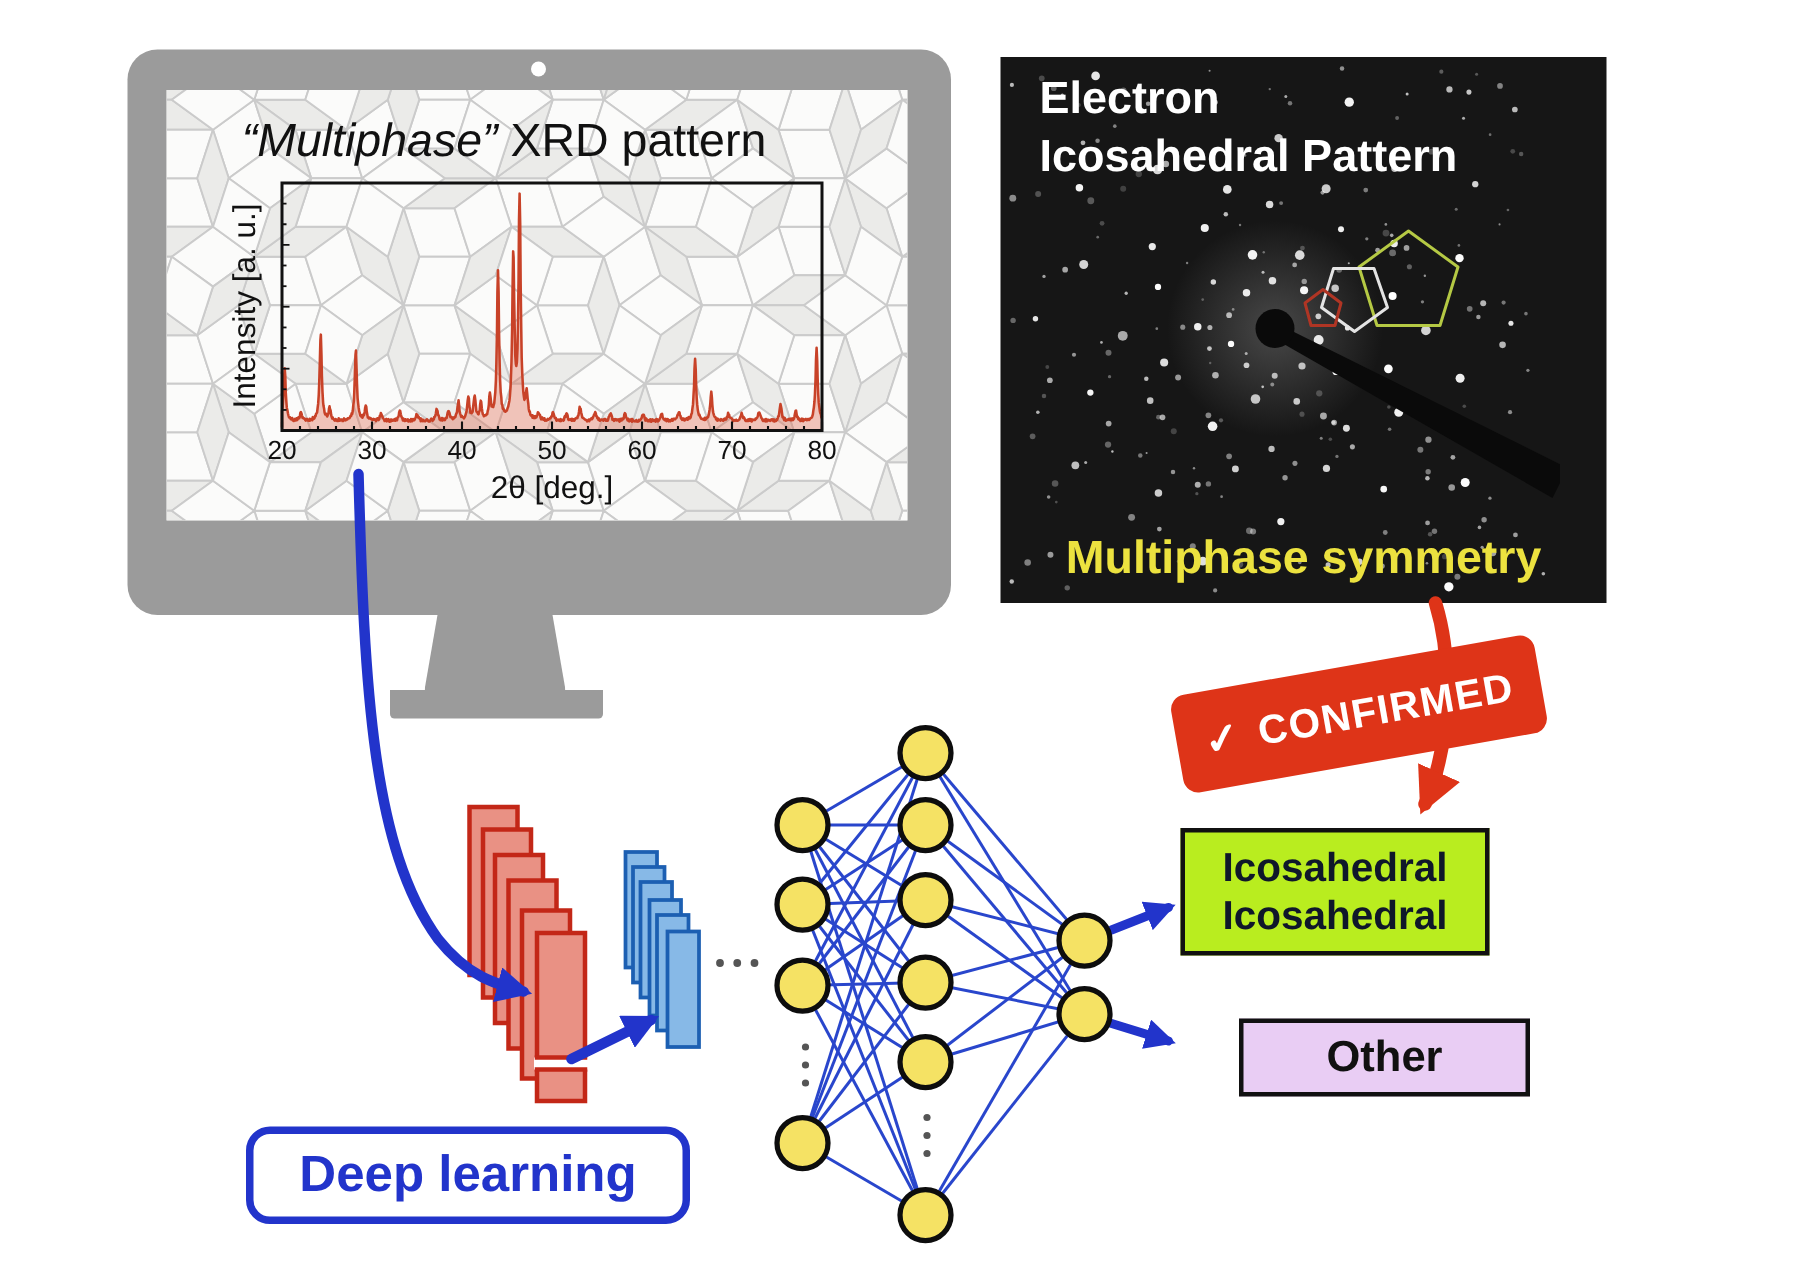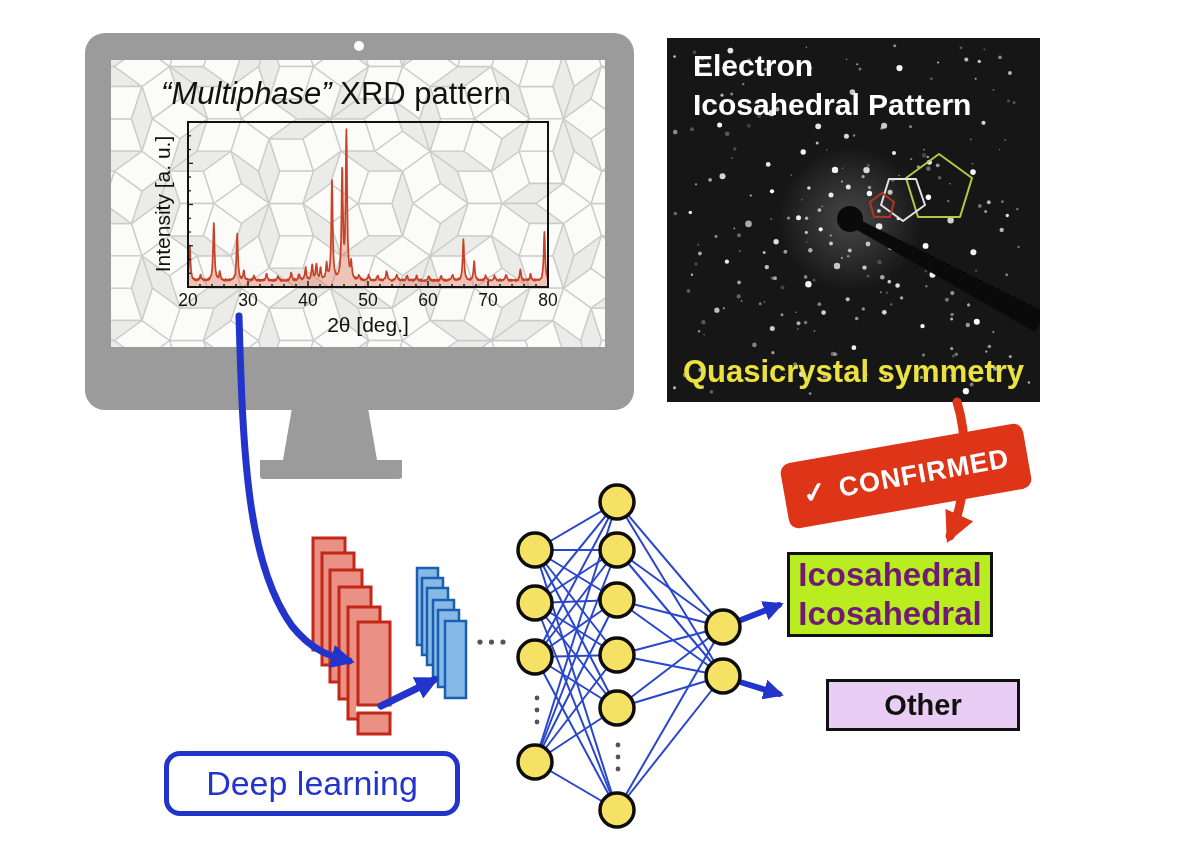--- a/index.html
+++ b/index.html
@@ -11,41 +11,41 @@
   #monitor-neck{position:absolute;left:283px;top:408px;width:94px;height:52px;
                 clip-path:polygon(9px 0,85px 0,94px 52px,0 52px);}
   #monitor-base{position:absolute;left:260px;top:460px;width:142px;height:19px;border-radius:0 0 3px 3px;}
   #camera-dot{position:absolute;left:354px;top:41px;width:10px;height:10px;border-radius:50%;}
   #screen{position:absolute;left:111px;top:60px;width:494px;height:287px;overflow:hidden;}
   #screen-svg{position:absolute;left:0;top:0;}
   #monitor-title{position:absolute;left:0;top:16px;width:450px;text-align:center;
                  font-size:31px;font-weight:400;color:#111;letter-spacing:0px;white-space:nowrap;}
   #monitor-title .ti{font-style:italic;}
   
-  #edp{position:absolute;left:667px;top:38px;width:373px;height:364px;overflow:hidden;}
+  #edp{position:absolute;left:667px;top:38px;width:373px;height:364px;overflow:hidden;padding-left:31px;}
   #edp-svg{position:absolute;left:0;top:0;}
   #edp-title{position:absolute;left:26px;top:8px;font-size:30px;font-weight:700;line-height:39px;white-space:nowrap;}
   #edp-caption{position:absolute;left:0;top:316px;width:100%;text-align:center;
                font-size:31px;font-weight:700;white-space:nowrap;}
   
   #flow{position:absolute;left:0;top:0;pointer-events:none;}
   
   #badge{position:absolute;left:783px;top:443px;width:246px;height:66px;border-radius:10px;
          transform:rotate(-10deg);display:flex;align-items:center;justify-content:center;
          font-size:27px;font-weight:800;letter-spacing:1px;white-space:nowrap;}
   #badge .chk{margin-right:12px;font-size:28px;}
   #box-green{position:absolute;left:787px;top:552px;width:206px;height:85px;box-sizing:border-box;
              border:3.5px solid #111;display:flex;flex-direction:column;align-items:center;justify-content:center;
-             font-size:33px;font-weight:800;line-height:1.18;color:#701a75;white-space:nowrap;}
+             font-size:27px;font-weight:800;line-height:1.18;color:#0f172a;white-space:nowrap;}
   #box-other{position:absolute;left:784px;top:679px;width:194px;height:52px;box-sizing:border-box;
              border:3.5px solid #111;display:flex;align-items:center;justify-content:center;
              font-size:29px;font-weight:800;color:#111;white-space:nowrap;margin-left:42px;}
   #deep-box{position:absolute;left:164px;top:751px;width:296px;height:65px;box-sizing:border-box;
             border-radius:16px;background:#fff;display:flex;align-items:center;justify-content:center;
-            font-size:34px;font-weight:400;white-space:nowrap;}
+            font-size:34px;font-weight:700;white-space:nowrap;}
 </style>
 </head>
 <body>
 
 <div id="canvas" style="background: rgb(255, 255, 255);">
 
   <div id="monitor-bezel" style="background: rgb(155, 155, 155);"></div>
   <div id="monitor-neck" style="background: rgb(155, 155, 155);"></div>
   <div id="monitor-base" style="background: rgb(155, 155, 155);"></div>
 
@@ -593,21 +593,21 @@
       <g id="edp-pentagons">
           <polygon points="272,116 305,140 293,179 251,179 239,140" fill="none" stroke="#b5c944" stroke-width="2" stroke-linejoin="round"></polygon>
           <polygon points="236,183 214,167 222,141 249,141 258,167" fill="none" stroke="#e4e4e4" stroke-width="2" stroke-linejoin="round"></polygon>
           <polygon points="215,155 227,164 223,179 207,179 203,164" fill="none" stroke="#b03524" stroke-width="2" stroke-linejoin="round"></polygon>
         </g>
     </svg>
     <div id="edp-title" style="color: rgb(255, 255, 255);">
       <div>Electron</div>
       <div>Icosahedral Pattern</div>
     </div>
-    <div id="edp-caption" style="color: rgb(236, 226, 63);">Quasicrystal symmetry</div>
+    <div id="edp-caption" style="color: rgb(236, 226, 63);">Multiphase symmetry</div>
   </div>
 
   <svg id="flow" width="1200" height="848" viewBox="0 0 1200 848">
     <defs>
       <marker id="mb" viewBox="0 0 10 10" refX="7.5" refY="5" markerWidth="3.4" markerHeight="3.4" orient="auto" markerUnits="strokeWidth">
           <path d="M0,0 L10,5 L0,10 z" fill="#2234cb"></path>
         </marker>
       <marker id="mr" viewBox="0 0 10 10" refX="7.5" refY="5" markerWidth="3.4" markerHeight="3.4" orient="auto" markerUnits="strokeWidth">
           <path d="M0,0 L10,5 L0,10 z" fill="#de3418"></path>
         </marker>

